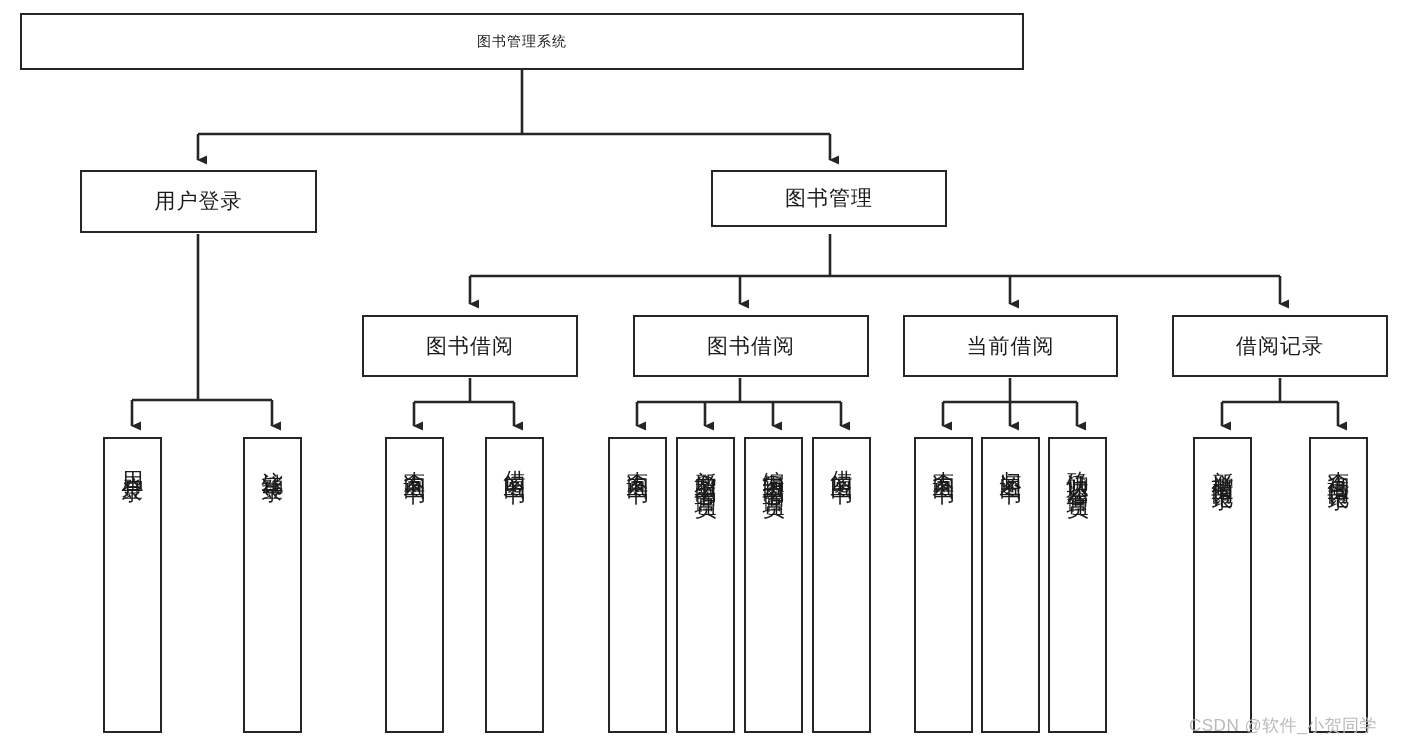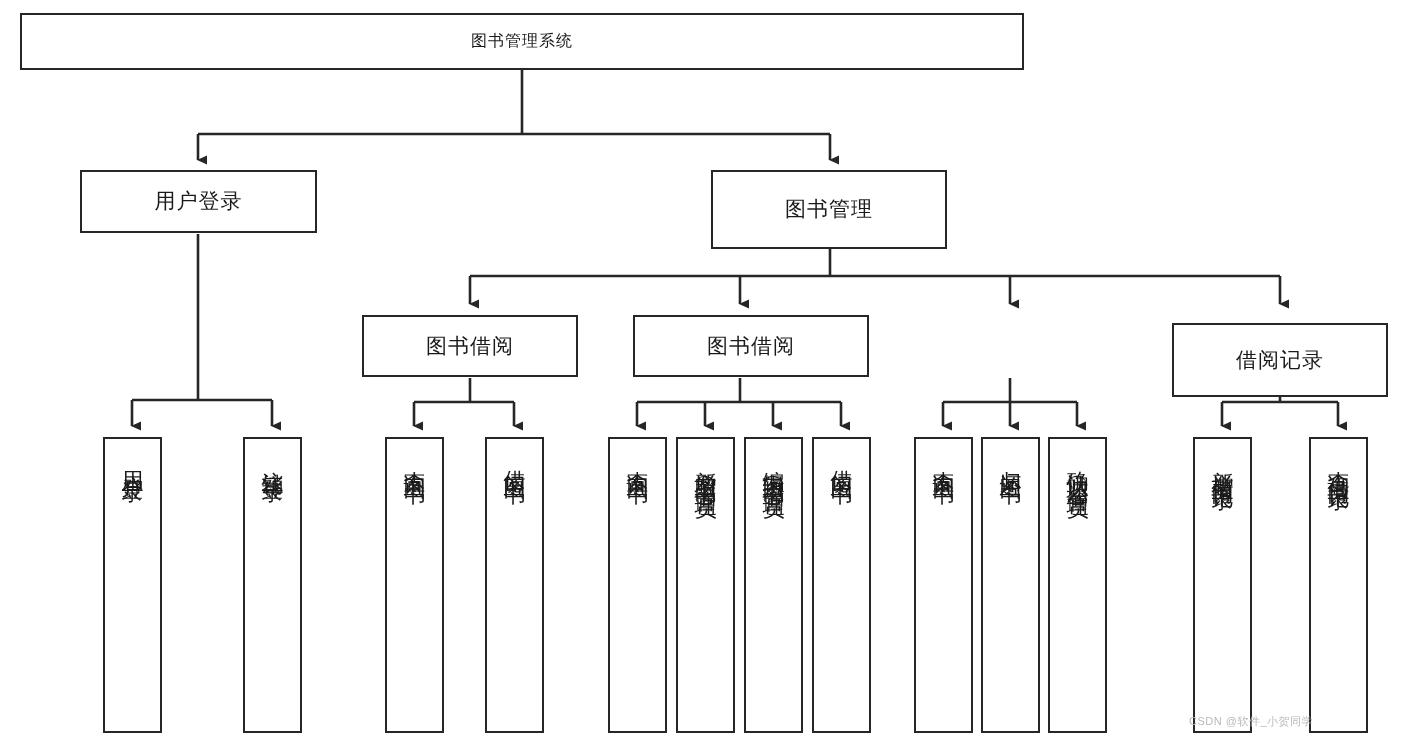--- a/index.html
+++ b/index.html
@@ -50,26 +50,26 @@
     padding-top: 14px;
   }
   .node.vert .lbl {
     writing-mode: vertical-rl;
     text-orientation: upright;
     font-size: 22px;
     letter-spacing: 4px;
     line-height: 1;
     white-space: nowrap;
   }
-  .node.root .lbl { font-size: 16px; font-family: Liberation Serif, serif; }
+  .node.root .lbl { font-size: 14px; }
   .watermark {
     position: absolute;
     left: 1189px;
     top: 714px;
-    font-size: 11px;
+    font-size: 17px;
     color: #b9b9b9;
     white-space: nowrap;
     letter-spacing: 0.5px;
   }
 </style>
 </head>
 <body>
 
 <div id="canvas">
 
@@ -123,31 +123,34 @@
     </g>
   </svg>
 
   <div class="node horiz root" style="left:20px; top:13px; width:1004px; height:57px;">
     <span class="lbl">图书管理系统</span>
   </div>
 
   <div class="node horiz" style="left:80px; top:170px; width:237px; height:63px;">
     <span class="lbl">用户登录</span>
   </div>
-  <div class="node horiz" style="left:711px; top:170px; width:236px; height:79px;">
+  <div class="node horiz" style="left:711px; top:170px; width:236px; height:57px;">
     <span class="lbl">图书管理</span>
   </div>
 
   <div class="node horiz" style="left:362px; top:315px; width:216px; height:62px;">
     <span class="lbl">图书借阅</span>
   </div>
   <div class="node horiz" style="left:633px; top:315px; width:236px; height:62px;">
     <span class="lbl">图书借阅</span>
   </div>
-  <div class="node horiz" style="left:1172px; top:315px; width:216px; height:74px;margin-top:8px;">
+  <div class="node horiz" style="left:903px; top:315px; width:215px; height:62px;">
+    <span class="lbl">当前借阅</span>
+  </div>
+  <div class="node horiz" style="left:1172px; top:315px; width:216px; height:62px;">
     <span class="lbl">借阅记录</span>
   </div>
 
   <div class="node vert" style="left:103px; top:437px; width:59px; height:296px;">
     <span class="lbl">用户登录</span>
   </div>
   <div class="node vert" style="left:243px; top:437px; width:59px; height:296px;">
     <span class="lbl">注销登录</span>
   </div>
 

